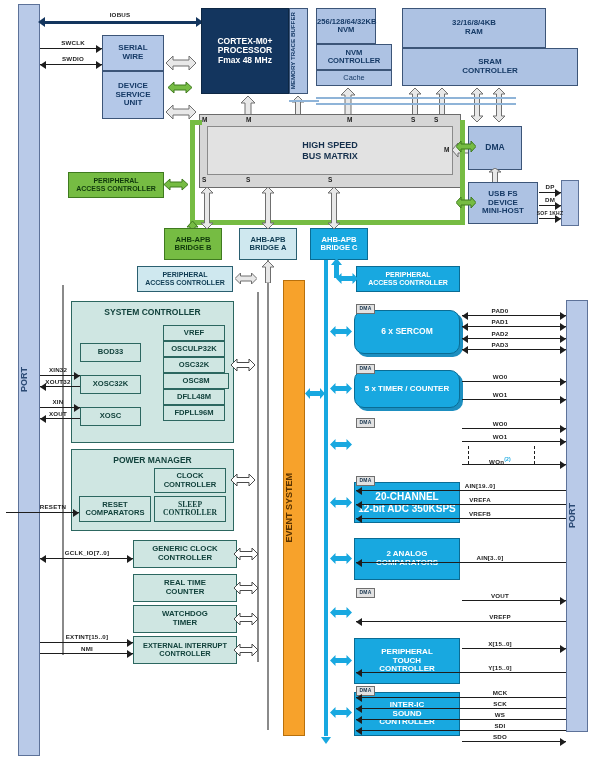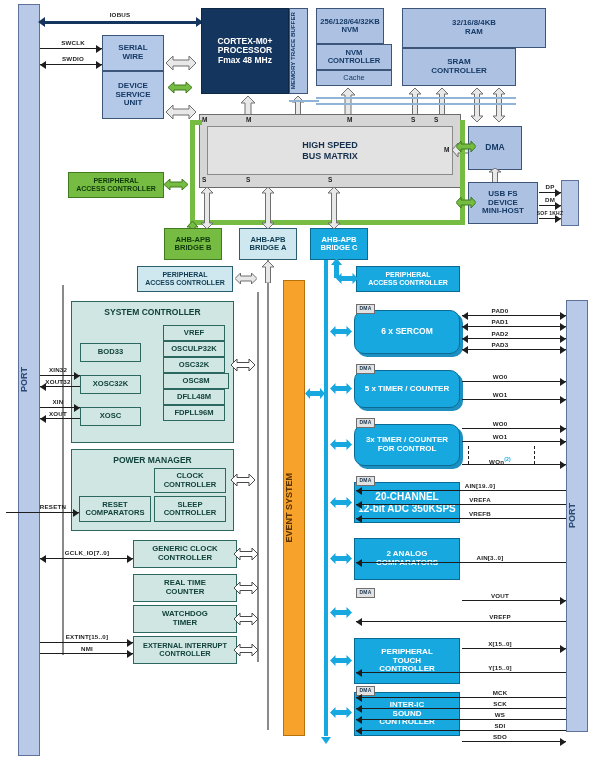--- a/index.html
+++ b/index.html
@@ -143,37 +143,37 @@
   <div class="blk c-navy" style="left:201px;top:8px;width:88px;height:86px;font-size:8.5px;">
     <span>CORTEX-M0+
 PROCESSOR
 Fmax 48 MHz</span>
   </div>
   <div class="blk c-steel vert" style="left:289px;top:8px;width:19px;height:86px;font-size:6.2px;">
     <span>MEMORY
 TRACE BUFFER</span>
   </div>
 
-  <div class="blk c-steel" style="left:316px;top:8px;width:68px;height:36px;font-size:7.6px;">
+  <div class="blk c-steel" style="left:316px;top:8px;width:60px;height:36px;font-size:7.6px;">
     <span>256/128/64/32KB
 NVM</span>
   </div>
   <div class="blk c-steel" style="left:316px;top:44px;width:76px;height:26px;font-size:7.6px;">
     <span>NVM
 CONTROLLER</span>
   </div>
   <div class="blk c-steel" style="left:316px;top:70px;width:76px;height:16px;font-size:7.4px;font-weight:normal;">
     <span>Cache</span>
   </div>
 
   <div class="blk c-steel" style="left:402px;top:8px;width:144px;height:40px;font-size:7.8px;">
     <span>32/16/8/4KB
 RAM</span>
   </div>
-  <div class="blk c-steel" style="left:402px;top:48px;width:114px;height:38px;font-size:8px;">
+  <div class="blk c-steel" style="left:402px;top:48px;width:176px;height:38px;font-size:8px;">
     <span>SRAM
 CONTROLLER</span>
   </div>
 
   <div class="darr" style="left:240px;top:96px;">
     <svg width="16" height="28" viewBox="0 0 16 28">
       <polygon points="8,0 15,7 11,7 11,21 15,21 8,28 1,21 5,21 5,7 1,7" fill="#e8e8e8" stroke="#6f6f6f" stroke-width="1"></polygon>
     </svg>
   </div>
   <div class="darr" style="left:291px;top:96px;">
@@ -429,21 +429,21 @@
     <span>POWER MANAGER</span>
   </div>
   <div class="blk c-mint" style="left:154px;top:468px;width:72px;height:25px;font-size:7.6px;">
     <span>CLOCK
 CONTROLLER</span>
   </div>
   <div class="blk c-mint" style="left:79px;top:496px;width:72px;height:26px;font-size:7.6px;">
     <span>RESET
 COMPARATORS</span>
   </div>
-  <div class="blk c-mint" style="left:154px;top:496px;width:72px;height:26px;font-size:7.6px;">
+  <div class="blk c-mint" style="left:154px;top:496px;width:72px;height:26px;font-size:7.6px;font-family:Liberation Serif, serif;">
     <span>SLEEP
 CONTROLLER</span>
   </div>
   <div class="darr" style="left:231px;top:473px;">
     <svg width="24" height="14" viewBox="0 0 24 14">
       <polygon points="0,7 6,1 6,4.5 18,4.5 18,1 24,7 18,13 18,9.5 6,9.5 6,13" fill="#ffffff" stroke="#4a4a4a" stroke-width="1"></polygon>
     </svg>
   </div>
 
   <div class="ln h" style="left:6px;top:512px;width:73px;"></div>
@@ -539,24 +539,20 @@
       <polygon points="0,6.5 5.5,1 5.5,4 16.5,4 16.5,1 22,6.5 16.5,12 16.5,9 5.5,9 5.5,12" fill="#18a8e0"></polygon>
     </svg>
   </div>
   <div class="ln h" style="left:462px;top:381px;width:104px;"></div>
   <div class="ah r" style="left:560px;top:377.5px;"></div>
   <div class="lbl ctr" style="left:500px;top:373px;">WO0</div>
   <div class="ln h" style="left:462px;top:399px;width:104px;"></div>
   <div class="ah r" style="left:560px;top:395.5px;"></div>
   <div class="lbl ctr" style="left:500px;top:391px;">WO1</div>
 
-  <div class="blk c-cyan shadowed" style="left:354px;top:424px;width:106px;height:42px;font-size:8px;">
-    <span>3x TIMER / COUNTER
-FOR CONTROL</span>
-  </div>
   <div class="dmatag" style="left:356px;top:418px;width:17px;height:8px;">DMA</div>
   <div class="darr" style="left:330px;top:438px;">
     <svg width="22" height="13" viewBox="0 0 22 13">
       <polygon points="0,6.5 5.5,1 5.5,4 16.5,4 16.5,1 22,6.5 16.5,12 16.5,9 5.5,9 5.5,12" fill="#18a8e0"></polygon>
     </svg>
   </div>
   <div class="ln h" style="left:462px;top:428px;width:104px;"></div>
   <div class="ah r" style="left:560px;top:424.5px;"></div>
   <div class="lbl ctr" style="left:500px;top:420px;">WO0</div>
   <div class="ln h" style="left:462px;top:441px;width:104px;"></div>

